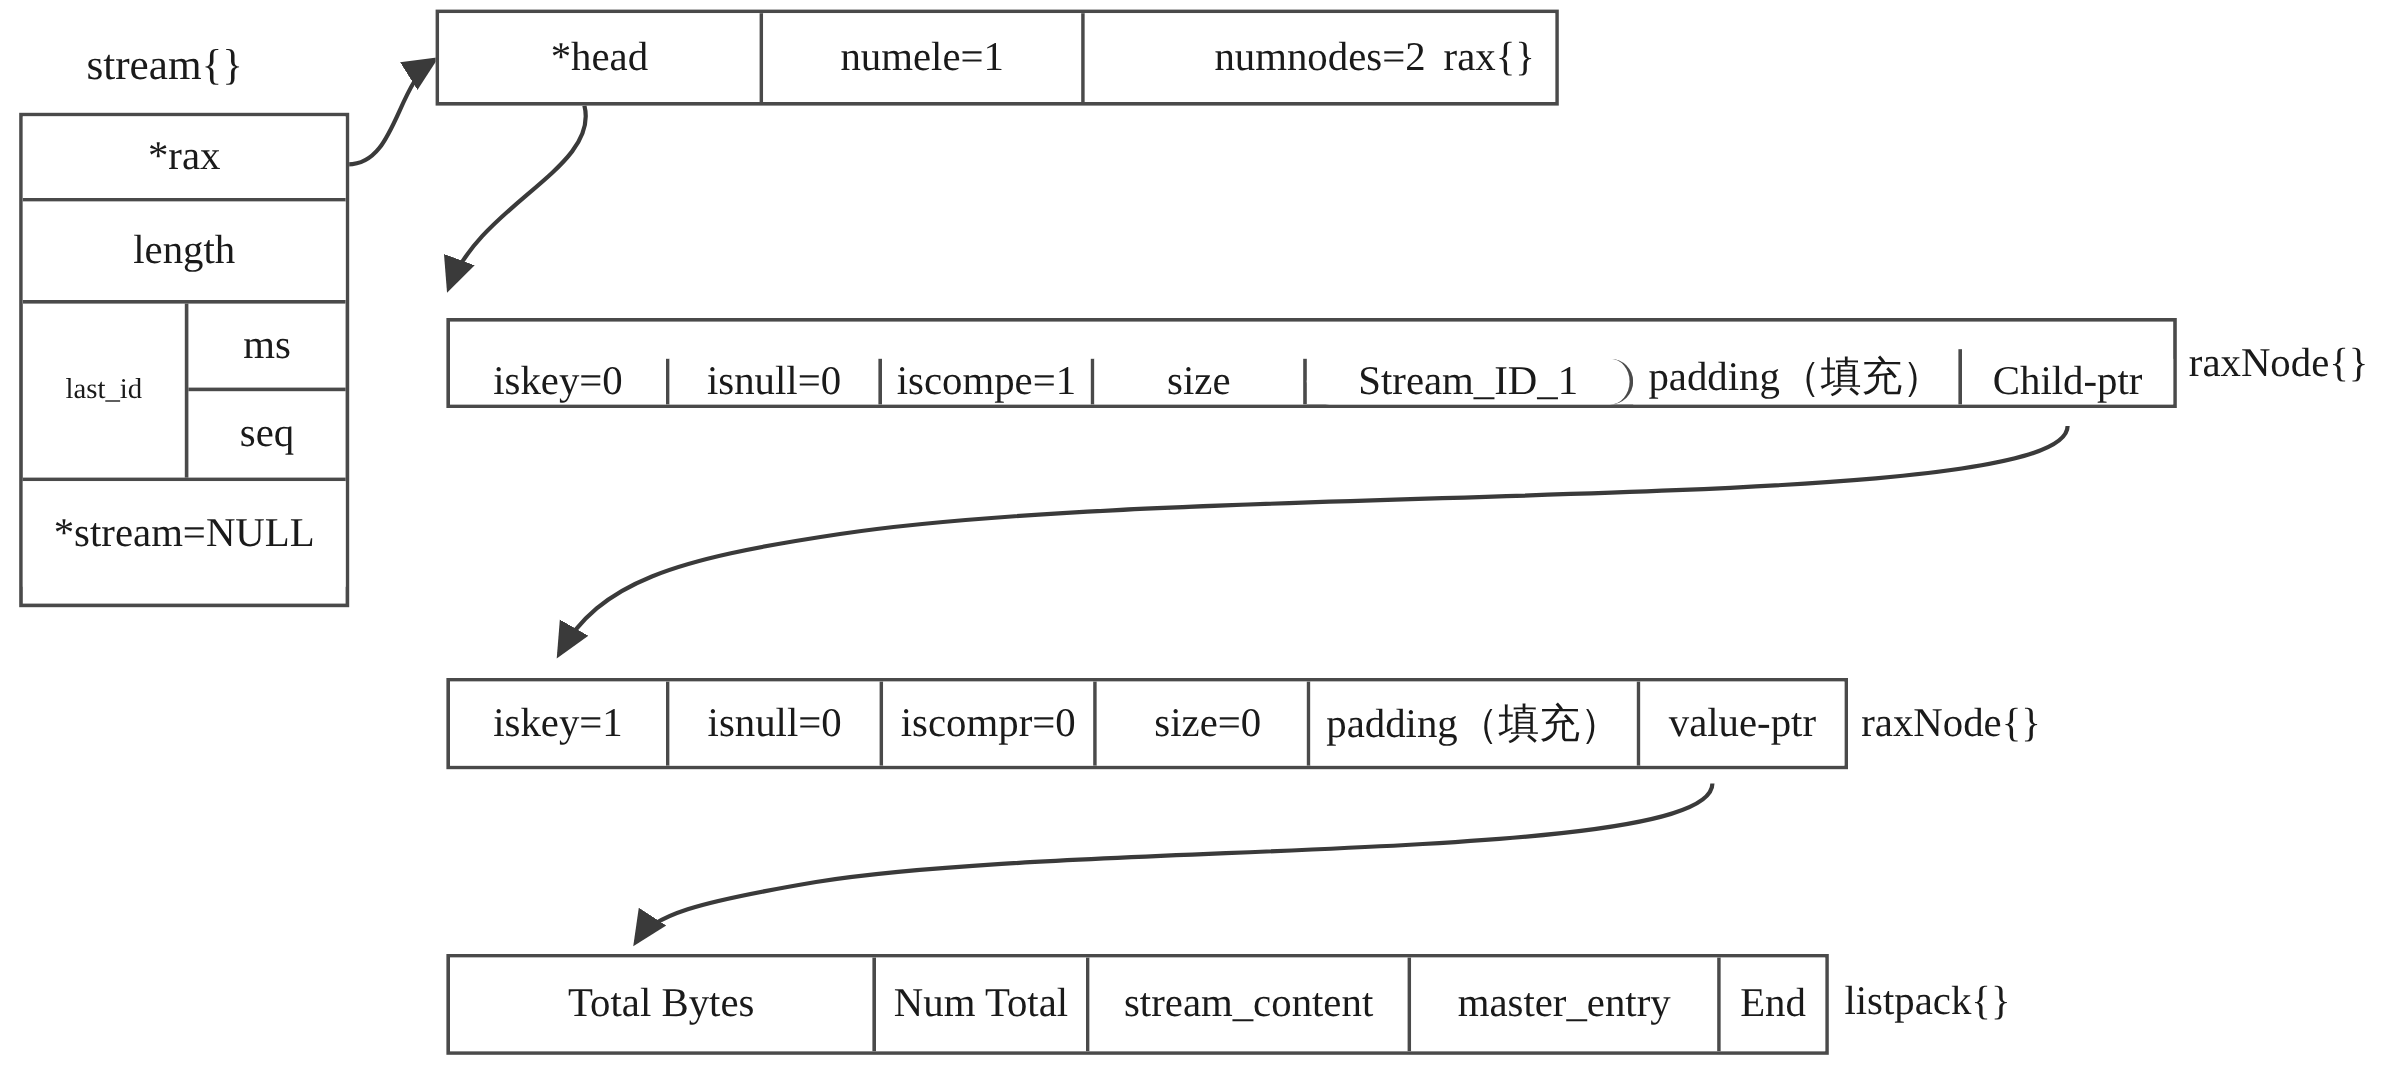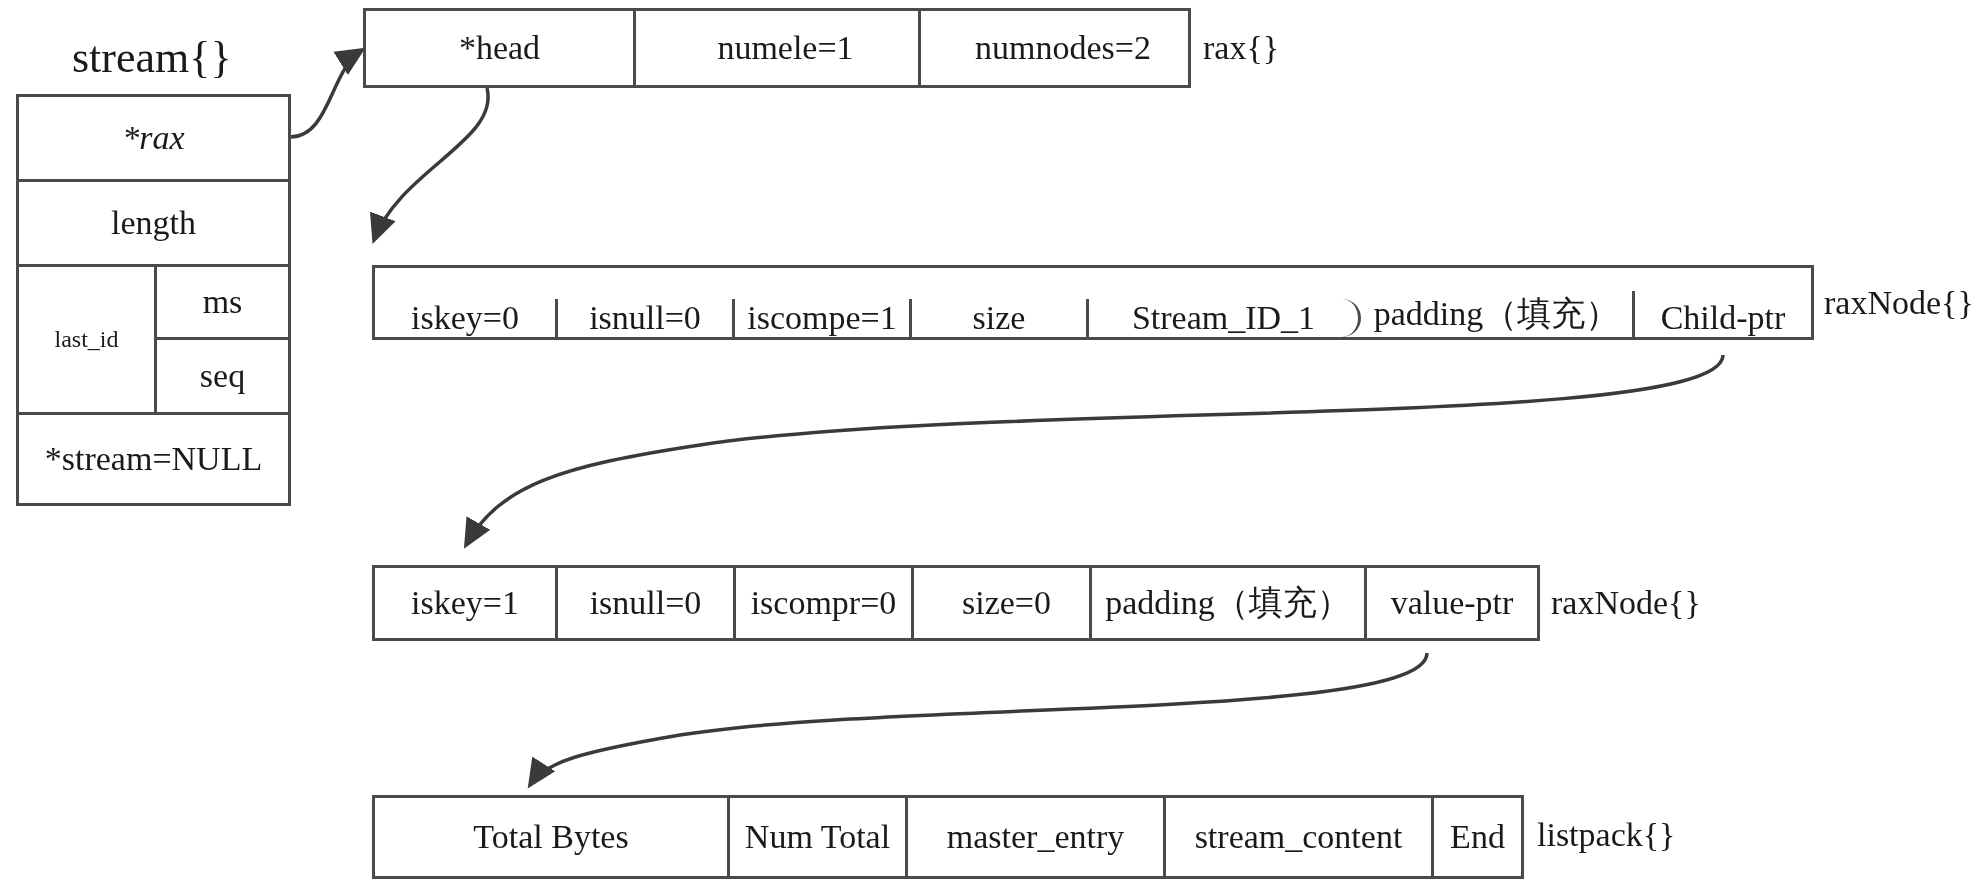--- a/index.html
+++ b/index.html
@@ -27,21 +27,21 @@
     left: 0;
     top: 0;
     width: 1988px;
     height: 896px;
     pointer-events: none;
   }
 
   
   .struct-label {
     position: absolute;
-    font-size: 44px;
+    font-size: 36px;
     line-height: 1;
     white-space: nowrap;
     color: #1a1a1a;
   }
 
   
   .vstruct {
     position: absolute;
     border: 3px solid #4a4a4a;
     box-sizing: border-box;
@@ -134,33 +134,33 @@
     <path d="M 487 88 C 500 140 400 170 374 240" fill="none" stroke="#3a3a3a" stroke-width="3.5" marker-end="url(#arrowhead)"></path>
 
     <path d="M 1723 355 C 1723 430 1000 400 700 445 C 560 466 500 485 466 545" fill="none" stroke="#3a3a3a" stroke-width="3.5" marker-end="url(#arrowhead)"></path>
 
     <path d="M 1427 653 C 1427 720 900 700 680 735 C 580 752 545 762 530 785" fill="none" stroke="#3a3a3a" stroke-width="3.5" marker-end="url(#arrowhead)"></path>
   </svg>
 
   <div class="struct-label" style="left:72px; top:36px;">stream{}</div>
 
   <div class="vstruct" style="left:16px; top:94px; width:275px; height:412px;">
-    <div class="vrow" style="height:85px;font-style:italic;">*rax</div>
+    <div class="vrow" style="height:71px;">*rax</div>
     <div class="vrow" style="height:85px;">length</div>
     <div class="vrow-split" style="height:148px;">
       <div class="left">last_id</div>
       <div class="right">
         <div class="subcell">ms</div>
         <div class="subcell">seq</div>
       </div>
     </div>
     <div class="vrow" style="height:88px;">*stream=NULL</div>
   </div>
 
-  <div class="hstruct" style="left:363px; top:8px; width:828px; height:80px;gap:17px;">
+  <div class="hstruct" style="left:363px; top:8px; width:936px; height:80px;">
     <div class="hcell" style="flex:0 0 270px;">*head</div>
     <div class="hcell" style="flex:0 0 268px;">numele=1</div>
     <div class="hcell" style="flex:1 1 auto;">numnodes=2</div>
   </div>
   <div class="trailing-label" style="left:1203px; top:8px; height:80px;">rax{}</div>
 
   <div class="hstruct" style="left:372px; top:265px; width:1442px; height:75px;align-items:flex-end;">
     <div class="hcell" style="flex:0 0 183px;">iskey=0</div>
     <div class="hcell" style="flex:0 0 177px;">isnull=0</div>
     <div class="hcell" style="flex:0 0 177px;">iscompe=1</div>
@@ -177,19 +177,19 @@
     <div class="hcell" style="flex:0 0 178px;">iscompr=0</div>
     <div class="hcell" style="flex:0 0 178px;padding-left:10px;">size=0</div>
     <div class="hcell" style="flex:0 0 275px;">padding（填充）</div>
     <div class="hcell" style="flex:1 1 auto;">value-ptr</div>
   </div>
   <div class="trailing-label" style="left:1551px; top:565px; height:76px;">raxNode{}</div>
 
   <div class="hstruct" style="left:372px; top:795px; width:1152px; height:84px;">
     <div class="hcell" style="flex:0 0 355px;">Total Bytes</div>
     <div class="hcell" style="flex:0 0 178px;">Num Total</div>
+    <div class="hcell" style="flex:0 0 268px;">stream_content</div>
     <div class="hcell" style="flex:0 0 258px;">master_entry</div>
-    <div class="hcell" style="flex:0 0 268px;">stream_content</div>
     <div class="hcell" style="flex:1 1 auto;">End</div>
   </div>
   <div class="trailing-label" style="left:1537px; top:795px; height:80px;">listpack{}</div>
 
 </div>
 
 </body></html>

